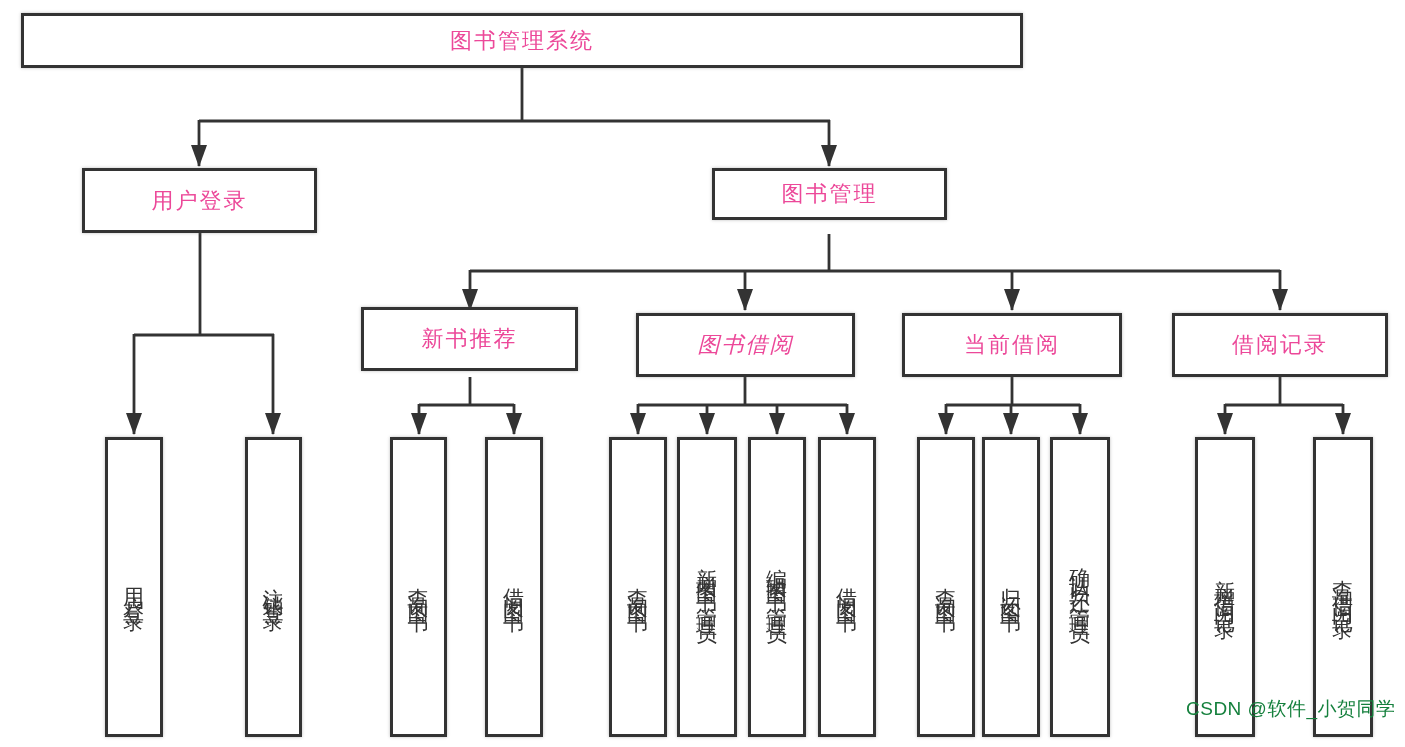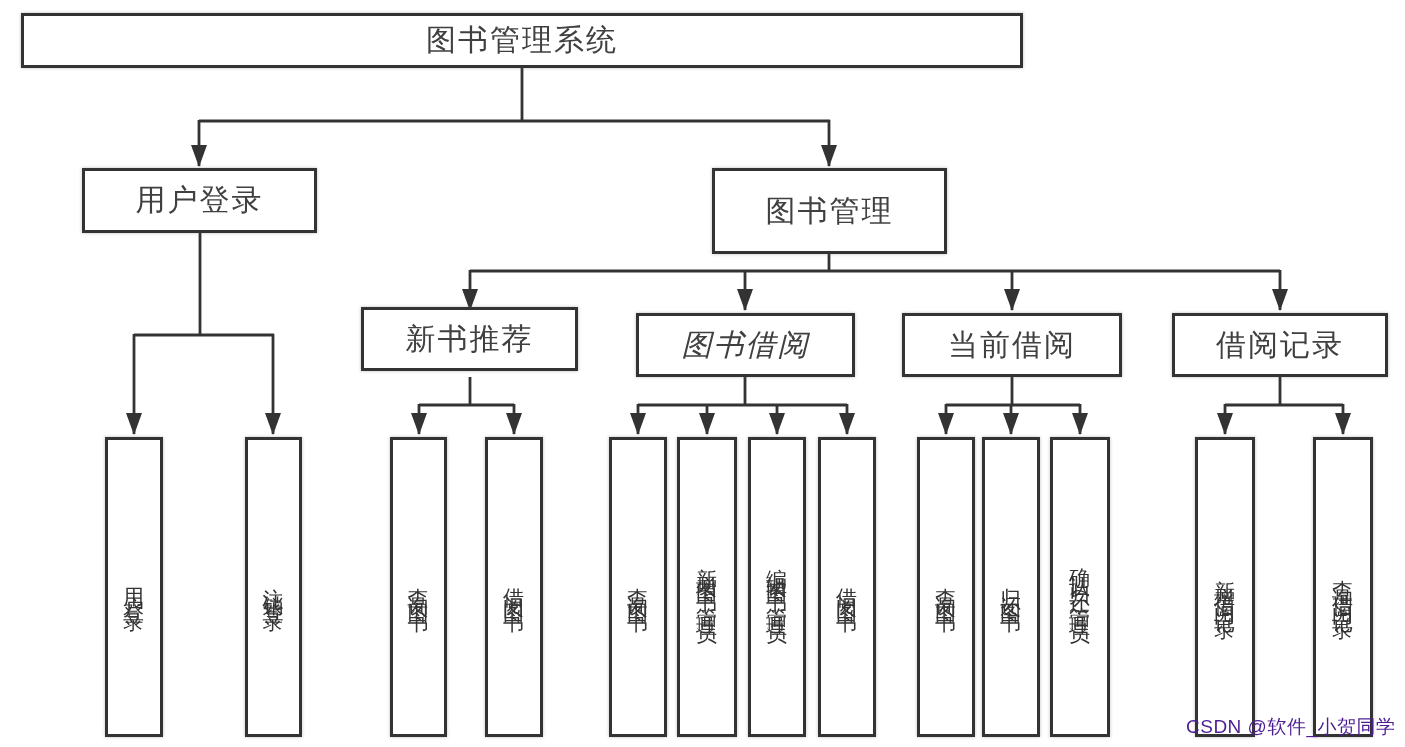--- a/index.html
+++ b/index.html
@@ -6,30 +6,30 @@
   #stage{
     position:relative;width:1405px;height:747px;background:#ffffff;overflow:hidden;
     font-family:"Liberation Sans","DejaVu Sans",sans-serif;color:#333333;
   }
   #edges{position:absolute;left:0;top:0;}
   .node{
     position:absolute;box-sizing:border-box;background:#ffffff;
     border:3px solid #333333;display:flex;align-items:center;justify-content:center;
     box-shadow:0 0 3px rgba(110,110,110,0.45);
   }
-  .node .lbl{font-size:30px;letter-spacing:2px;white-space:nowrap;color:#404040;}
+  .node .lbl{font-size:22px;letter-spacing:2px;white-space:nowrap;color:#ec4899;}
   .leaf .lbl{
     writing-mode:vertical-rl;font-size:21px;letter-spacing:8px;line-height:1;
     white-space:nowrap;color:#333333;
   }
   
   #n-root{left:21px;top:13px;width:1002px;height:55px;}
   
   #n-user-login{left:82px;top:168px;width:235px;height:65px;}
-  #n-book-mgmt{left:712px;top:168px;width:235px;height:86px;}
+  #n-book-mgmt{left:712px;top:168px;width:235px;height:52px;}
   
   #n-new-books{left:361px;top:307px;width:217px;height:64px;}
   #n-borrowing{left:636px;top:313px;width:219px;height:64px;font-style:italic;}
   #n-current{left:902px;top:313px;width:220px;height:64px;}
   #n-records{left:1172px;top:313px;width:216px;height:64px;}
   
   .leaf{top:437px;height:300px;}
   #l-login{left:105px;width:58px;}
   #l-logout{left:245px;width:57px;}
   #l-nb-query{left:390px;width:57px;}
@@ -37,22 +37,22 @@
   #l-bb-query{left:609px;width:58px;}
   #l-bb-add{left:677px;width:60px;}
   #l-bb-edit{left:748px;width:58px;}
   #l-bb-borrow{left:818px;width:58px;}
   #l-cb-query{left:917px;width:58px;}
   #l-cb-return{left:982px;width:58px;}
   #l-cb-confirm{left:1050px;width:60px;}
   #l-br-add{left:1195px;width:60px;}
   #l-br-query{left:1313px;width:60px;}
   #watermark{
-    position:absolute;left:1186px;top:714px;z-index:10;
-    font-size:19px;letter-spacing:0.5px;color:#4c1d95;white-space:nowrap;
+    position:absolute;left:1186px;top:696px;z-index:10;
+    font-size:19px;letter-spacing:0.5px;color:#15803d;white-space:nowrap;
   }
 </style>
 </head>
 <body>
 
 <div id="stage">
 
   <svg id="edges" width="1405" height="747">
     <defs>
       <marker id="ah" markerUnits="userSpaceOnUse" markerWidth="20" markerHeight="24" refX="10" refY="21">

